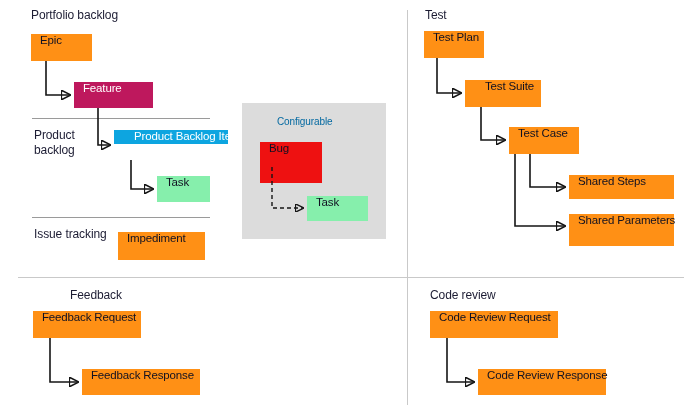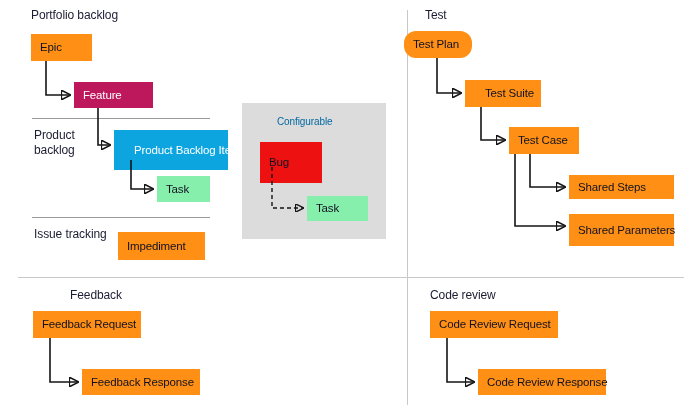--- a/index.html
+++ b/index.html
@@ -20,21 +20,21 @@
     position: absolute;
     inset: 0;
     width: 700px;
     height: 416px;
   }
   
   .node {
     position: absolute;
     box-sizing: border-box;
     display: flex;
-    align-items: center;
+    align-items: flex-start;
     justify-content: flex-start;
     padding-left: 9px;
     font-size: 11.5px;
     letter-spacing: -0.15px;
     line-height: 1.1;
     white-space: nowrap;
     color: #111122;
   }
   .node.c-orange { background: #ff9015; }
   .node.c-purple { background: #be185d; }
@@ -106,21 +106,21 @@
 
   <div class="node c-purple" style="left:74px; top:82px; width:79px; height:26px;">
     <span>Feature</span>
   </div>
 
   <div class="divider h" style="left:32px; top:118px; width:178px;"></div>
 
   <div class="section-label" style="left:34px; top:128px;">Product
 backlog</div>
 
-  <div class="node c-blue" style="left:114px; top:130px; width:114px; height:40px;padding-left:20px;">
+  <div class="node c-blue" style="left:114px; top:130px; width:114px; height:14px;padding-left:20px;">
     <span>Product Backlog Item</span>
   </div>
 
   <div class="node c-yellow" style="left:157px; top:176px; width:53px; height:26px;">
     <span>Task</span>
   </div>
 
   <div class="divider h" style="left:32px; top:217px; width:178px;"></div>
 
   <div class="section-label" style="left:34px; top:227px;">Issue tracking</div>
@@ -135,21 +135,21 @@
   <div class="node c-red" style="left:260px; top:142px; width:62px; height:41px;">
     <span>Bug</span>
   </div>
 
   <div class="node c-yellow" style="left:307px; top:196px; width:61px; height:25px;">
     <span>Task</span>
   </div>
 
   <div class="section-label" style="left:425px; top:8px;">Test</div>
 
-  <div class="node c-orange" style="left:404px; top:31px; width:68px; height:27px;border-radius:12px;">
+  <div class="node c-orange" style="left:424px; top:31px; width:60px; height:27px;">
     <span>Test Plan</span>
   </div>
 
   <div class="node c-orange" style="left:465px; top:80px; width:76px; height:27px;padding-left:20px;">
     <span>Test Suite</span>
   </div>
 
   <div class="node c-orange" style="left:509px; top:127px; width:70px; height:27px;">
     <span>Test Case</span>
   </div>

